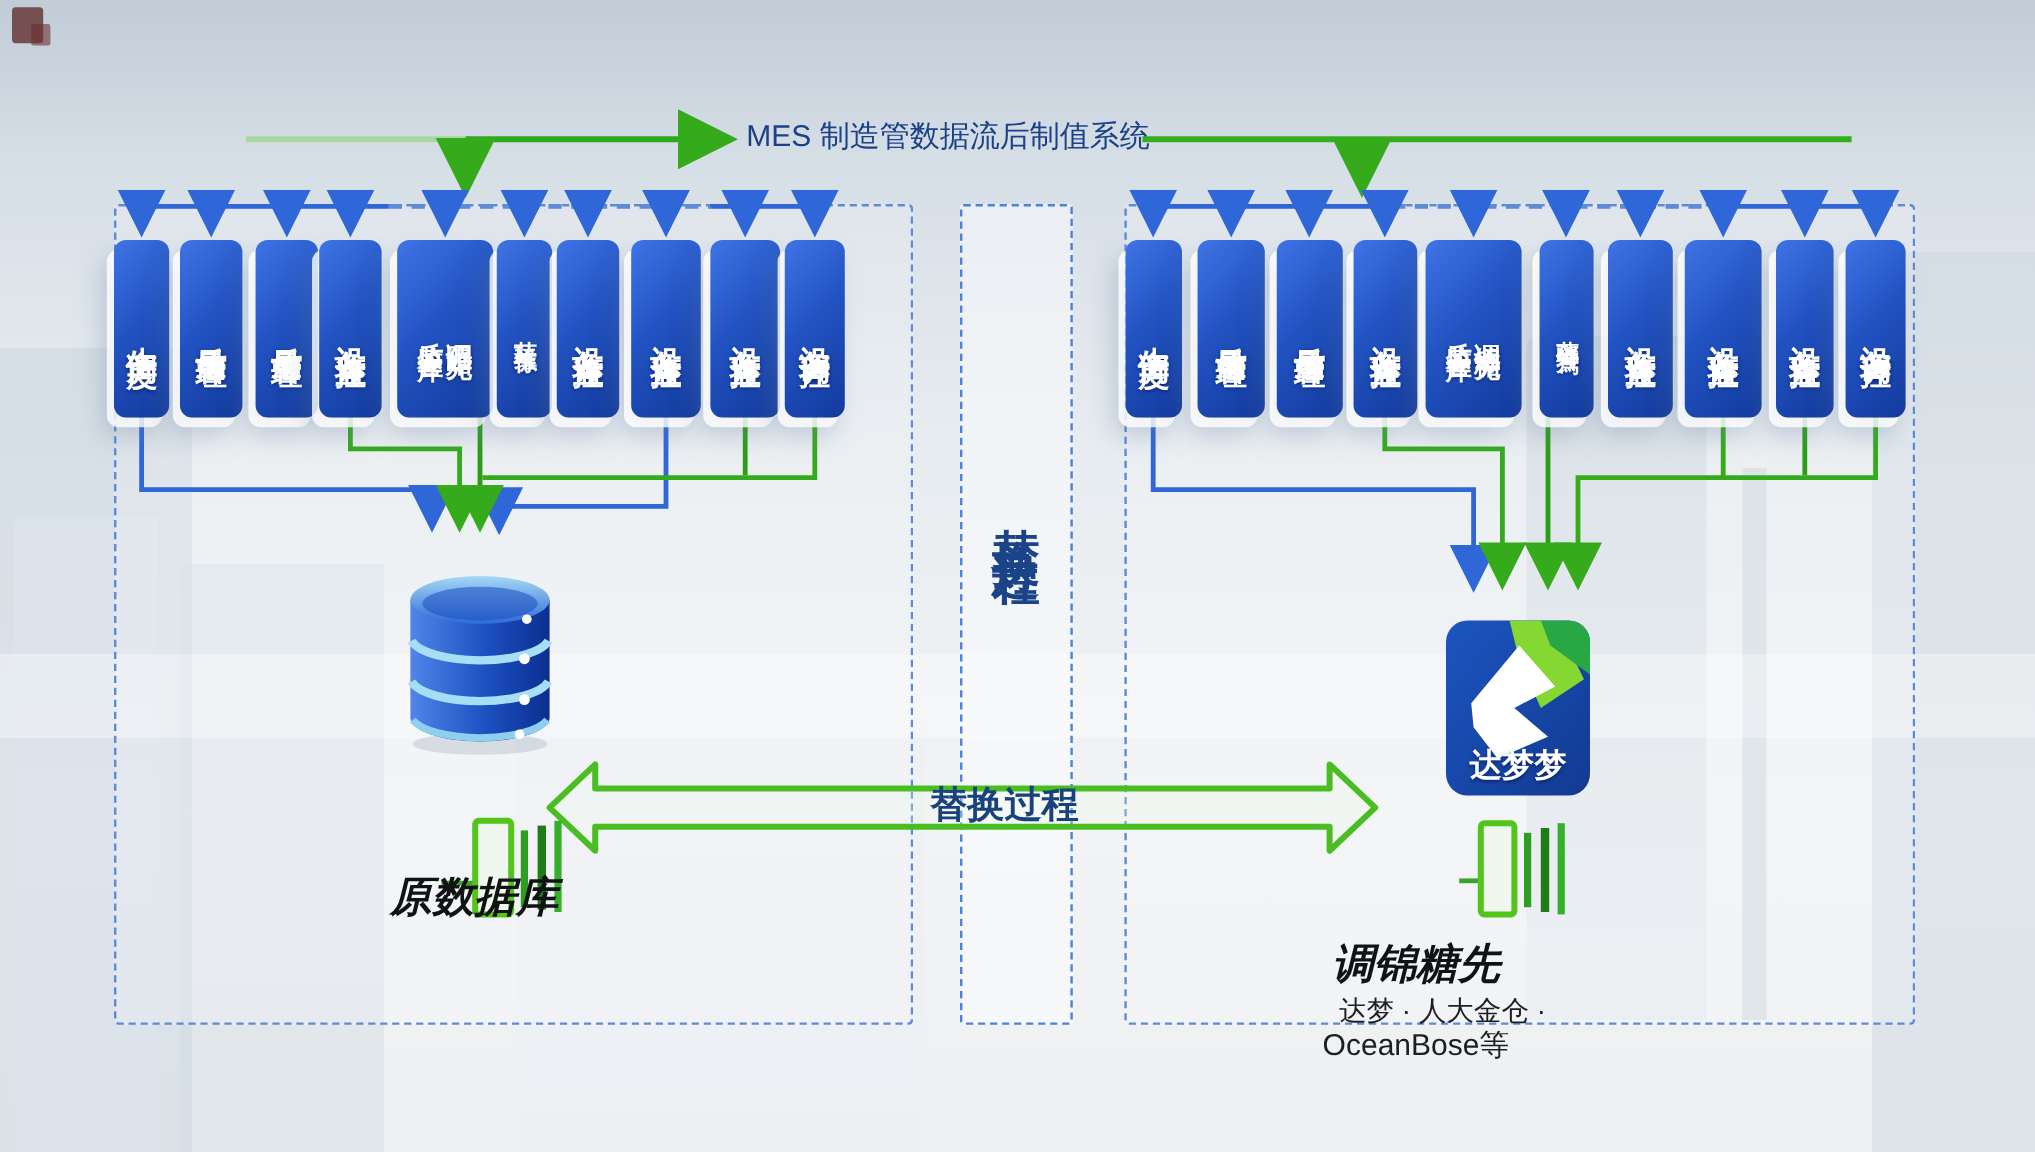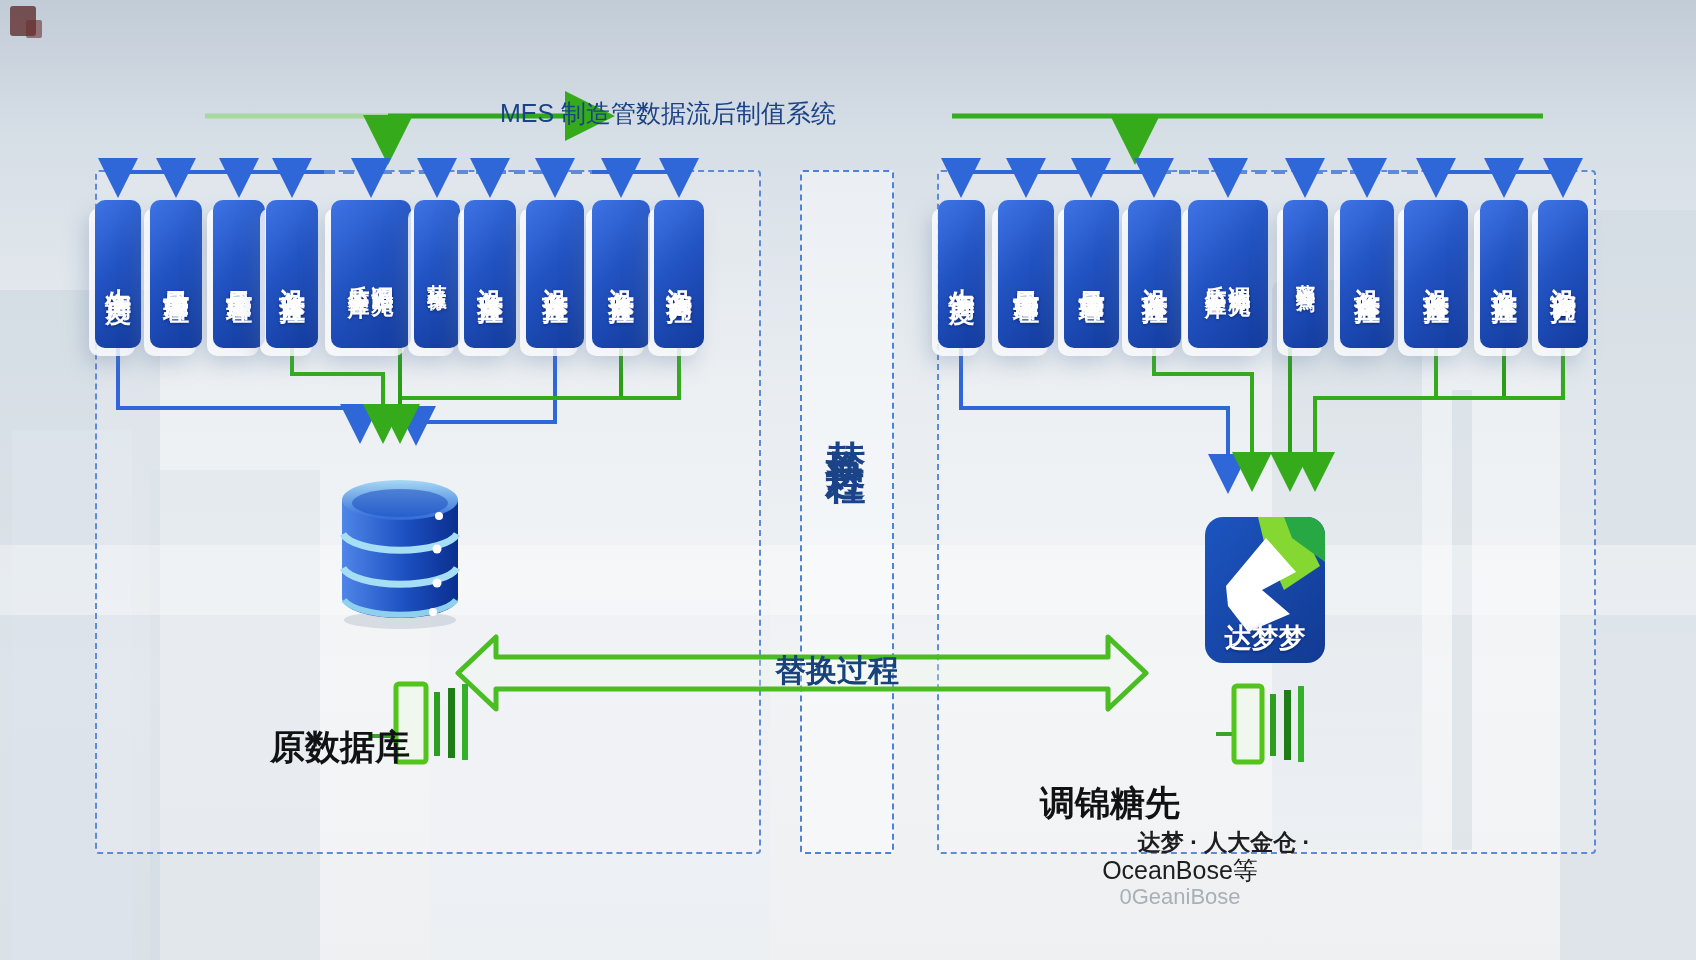--- a/index.html
+++ b/index.html
@@ -17,25 +17,25 @@
     box-shadow:-6px 8px 0 rgba(255,255,255,.8),-9px 15px 22px rgba(100,125,160,.35);
     display:flex;align-items:center;justify-content:center;}
   .vtext{writing-mode:vertical-rl;text-orientation:upright;color:#fff;font-weight:600;
     line-height:1.05;letter-spacing:3px;text-shadow:0 1px 3px rgba(0,10,60,.4);}
   .fs26{font-size:26px;} .fs22{font-size:22px;} .fs19{font-size:19px;}
   .twocol{display:flex;flex-direction:row;gap:1px;}
   .proc{position:absolute;left:802px;top:308px;width:88px;height:240px;display:flex;align-items:center;justify-content:center;}
   .proc .vtext{color:#1b4488;font-size:40px;font-weight:600;letter-spacing:10px;text-shadow:none;}
   .title{position:absolute;left:398px;top:26px;width:780px;text-align:center;
     font-size:57px;font-weight:800;color:#1d3e85;letter-spacing:3px;}
-  .subtitle{position:absolute;left:500px;top:97px;width:580px;
+  .subtitle{position:absolute;left:500px;top:97px;width:580px;text-align:center;
     font-size:25px;font-weight:500;color:#1b4286;}
   .arrowlabel{position:absolute;left:742px;top:650px;width:190px;text-align:center;
     font-size:31px;font-weight:700;color:#17427c;}
-  .dblabel{position:absolute;text-align:left;color:#101214;font-weight:800;}
+  .dblabel{position:absolute;text-align:center;color:#101214;font-weight:800;font-style:italic;}
   .sub{position:absolute;text-align:center;color:#1c1e20;font-weight:500;}
   .logotext{position:absolute;left:1205px;top:620px;width:120px;text-align:center;
     color:#fff;font-size:27px;font-weight:700;text-shadow:0 1px 3px rgba(0,10,50,.5);}
   svg{position:absolute;left:0;top:0;pointer-events:none;}
 </style>
 </head>
 <body>
 
 <div class="stage">
 
@@ -253,17 +253,16 @@
   <div class="proc">
     <span class="vtext">替换过程</span>
   </div>
 
   <div class="arrowlabel">替换过程</div>
 
   <div class="logotext">达梦梦</div>
 
   <div class="dblabel" style="left:270px;top:724px;width:250px;font-size:35px;">原数据库</div>
   <div class="dblabel" style="left:1040px;top:780px;width:280px;font-size:35px;">调锦糖先</div>
-  <div class="sub" style="left:1084px;top:827px;width:280px;font-size:23px;font-weight:bold;">达梦 · 人大金仓 ·</div>
+  <div class="sub" style="left:1062px;top:827px;width:280px;font-size:23px;">达梦 · 人大金仓 ·</div>
   <div class="sub" style="left:1040px;top:854px;width:280px;font-size:25px;">OceanBose等</div>
-  <div class="sub" style="left:1040px;top:884px;width:280px;font-size:22px;color:#9aa0a6;opacity:.8;">0GeaniBose</div>
 
 </div>
 
 </body></html>

